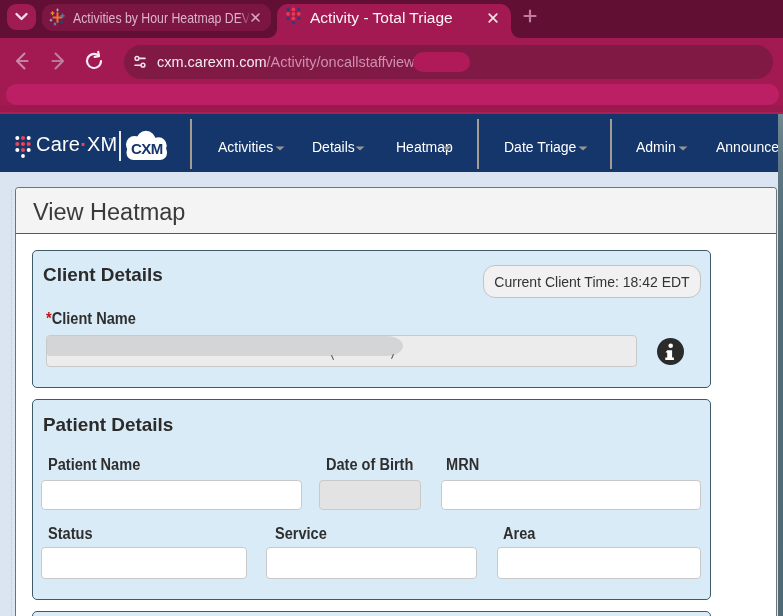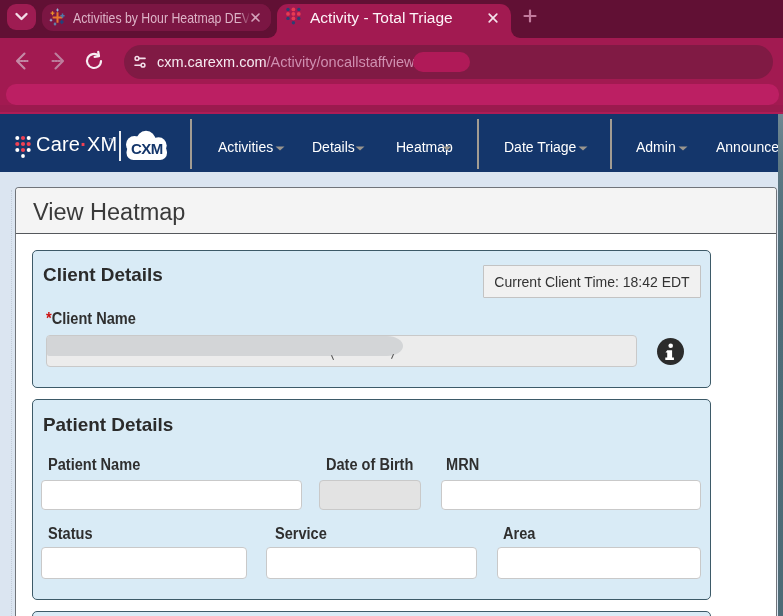--- a/index.html
+++ b/index.html
@@ -163,21 +163,21 @@
     <path d="M0.5 0.5 L9.5 0.5 L5 4.5 Z" fill="#9a958e"></path>
   </svg>
 <div class="abs navtx" style="left:716px;top:140px;width:62px;overflow:hidden;white-space:nowrap;">Announcements</div>
 
 <div class="abs" style="left:15px;top:187px;width:762px;height:429px;background:#fff;border:1px solid #70747a;border-bottom:none;border-radius:4px 4px 0 0;"></div>
 <div class="abs" style="left:16px;top:188px;width:760px;height:46px;background:#f4f4f4;border-bottom:1px solid #55585c;border-radius:3px 3px 0 0;"></div>
 <div class="abs" style="left:33px;top:200px;font-size:23.5px;line-height:25px;color:#3a3a3a;">View Heatmap</div>
 
 <div class="abs" style="left:32px;top:250px;width:679px;height:138px;background:#d9ebf6;border:1px solid #3d5a68;border-radius:5px;"></div>
 <div class="abs hdg" style="left:43px;top:266px;">Client Details</div>
-<div class="abs" style="left:483px;top:265px;width:218px;height:33px;background:#f1f1f1;border:1px solid #c3c3c3;border-radius:1px;text-align:center;line-height:33px;font-size:14px;color:#333;">Current Client Time: 18:42 EDT</div>
+<div class="abs" style="left:483px;top:265px;width:218px;height:33px;background:#f1f1f1;border:1px solid #c3c3c3;border-radius:12px;text-align:center;line-height:33px;font-size:14px;color:#333;">Current Client Time: 18:42 EDT</div>
 <div class="abs lbl" style="left:46px;top:311px;"><span style="color:#cc1111;">*</span>Client Name</div>
 <div class="abs" style="left:46px;top:335px;width:591px;height:32px;background:#ececec;border:1px solid #c9c9c9;border-radius:4px;"></div>
 <div class="abs" style="left:47px;top:336px;width:356px;height:19.5px;background:#d3d5d7;border-radius:2px 16px 16px 2px / 2px 10px 10px 2px;"></div>
 <div class="abs" style="left:331.5px;top:354.5px;width:1.4px;height:5px;background:#4d4d4d;transform:rotate(-24deg);"></div>
 <div class="abs" style="left:391.5px;top:353.5px;width:1.4px;height:5px;background:#4d4d4d;transform:rotate(24deg);"></div>
 
 <svg class="abs" style="left:656px;top:337px;" width="29" height="29" viewBox="0 0 29 29">
   <circle cx="14.5" cy="14.5" r="13.5" fill="#2b2b2b"></circle>
   <circle cx="14.7" cy="8.7" r="2.3" fill="#fff"></circle>
   <path d="M11.2 13.2 h4.9 v7.3 h1.8 v2.4 h-8.6 v-2.4 h1.9 v-4.9 h-1.7 z" fill="#fff"></path>

